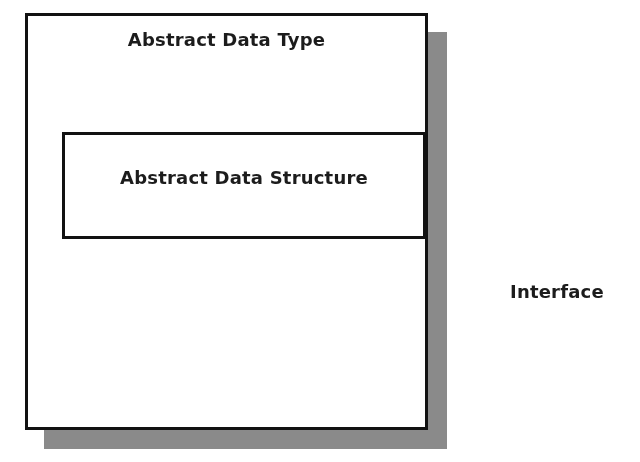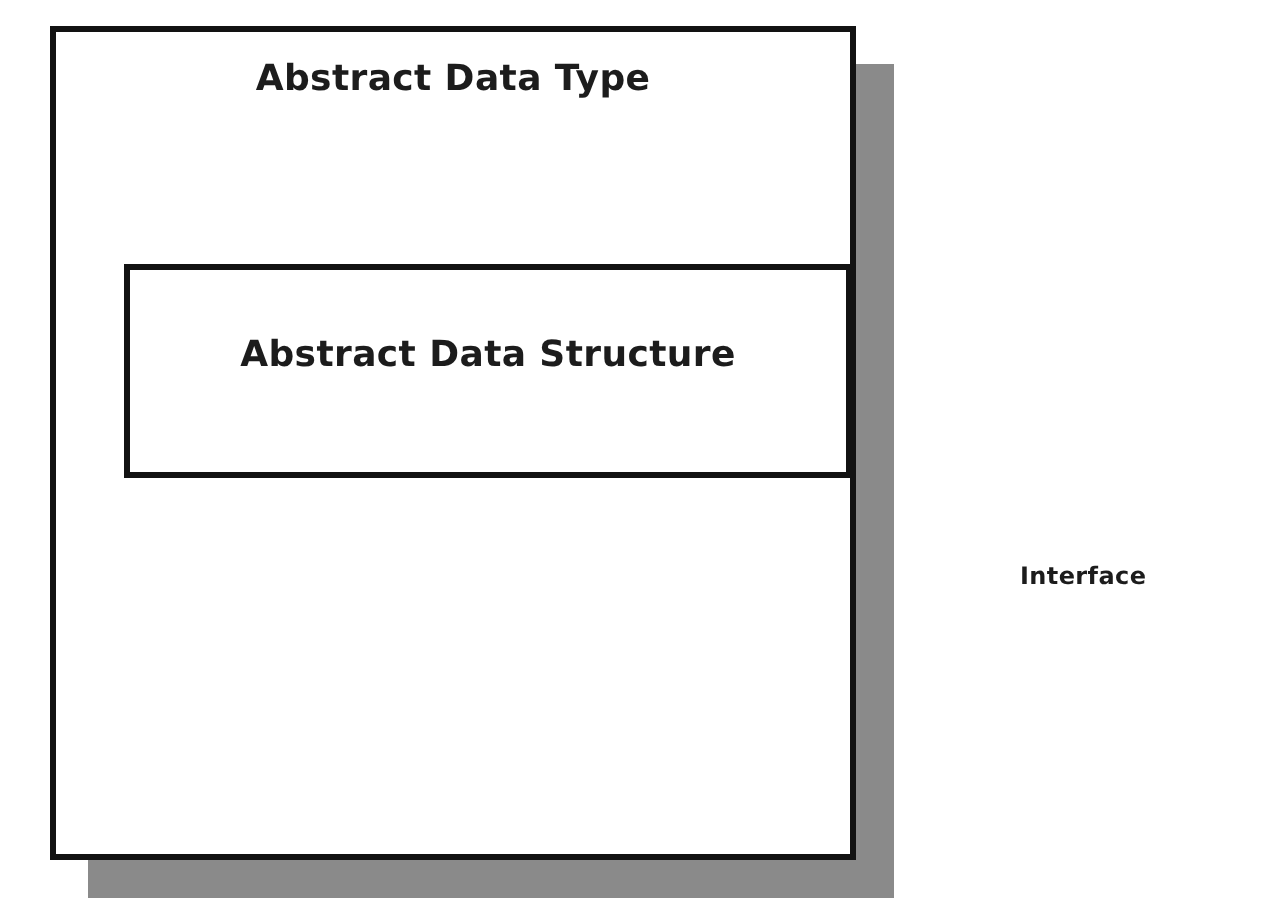--- a/index.html
+++ b/index.html
@@ -87,21 +87,21 @@
     width: 322px;
     height: 100%;
     display: flex;
     align-items: center;
     justify-content: center;
   }
   .interface-label {
     position: absolute;
     left: 510px;
     top: 281px;
-    font-size: 12px;
+    font-size: 18px;
     font-weight: bold;
     color: var(--text, #1c1c1c);
     letter-spacing: 0.2px;
     z-index: 4;
     white-space: nowrap;
   }
 </style>
 </head>
 <body>
 

